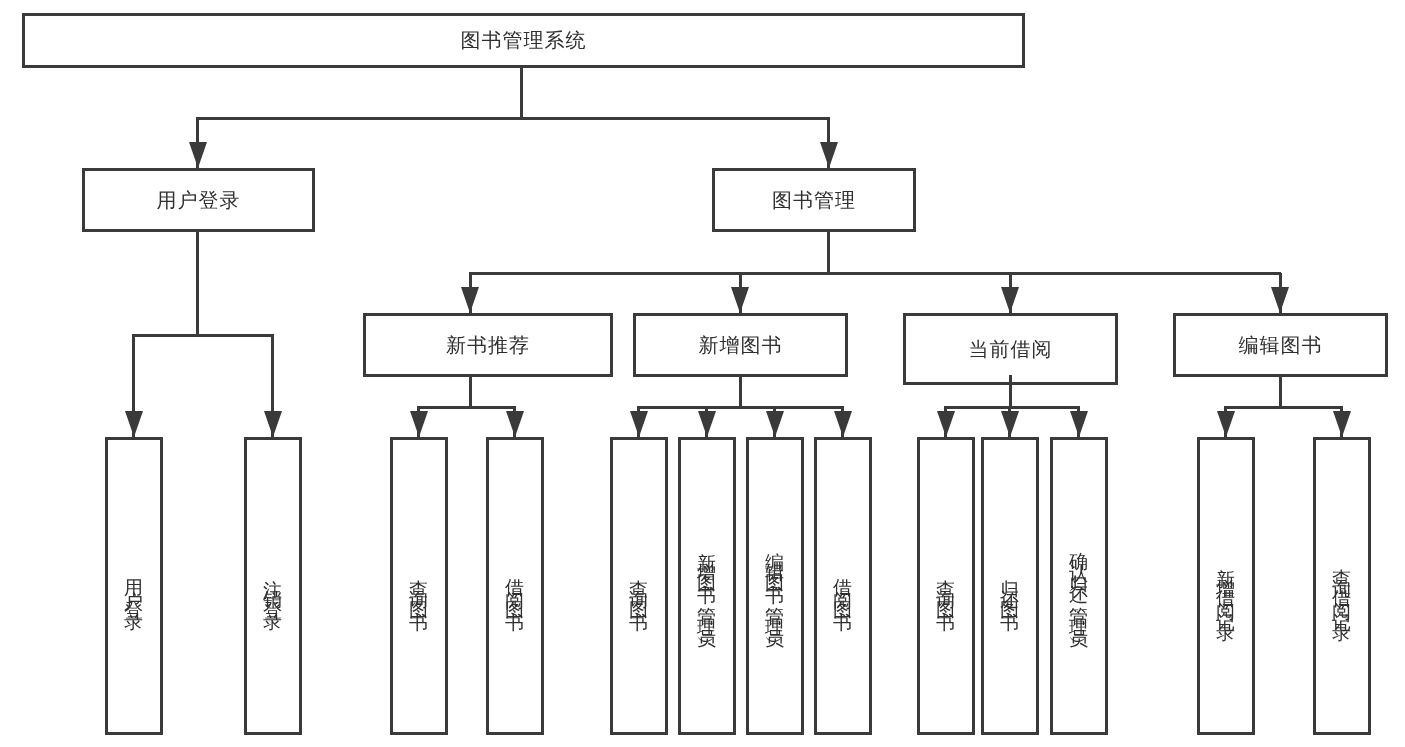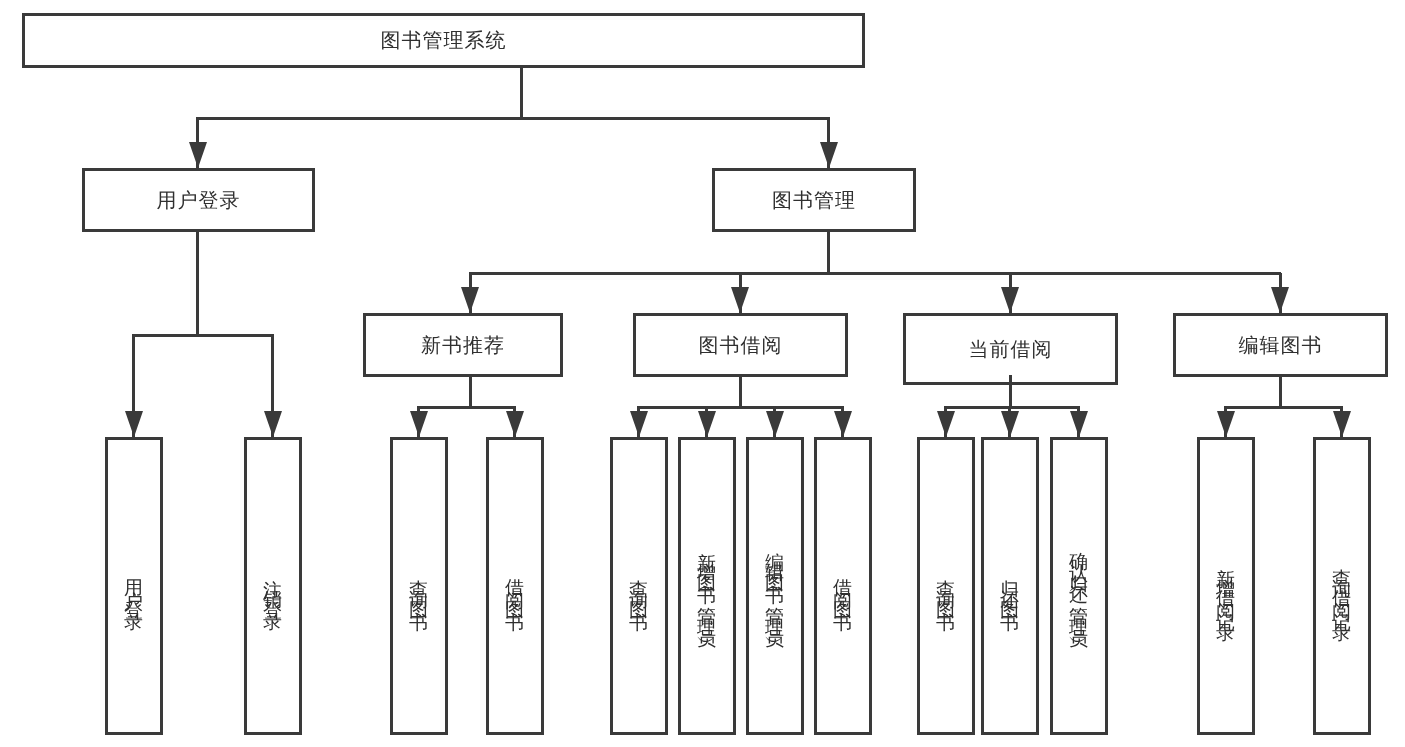--- a/index.html
+++ b/index.html
@@ -41,21 +41,21 @@
     letter-spacing:1px;
     z-index:10;
     white-space:nowrap;
   }
 </style>
 </head>
 <body>
 
 <div class="stage">
 
-  <div class="box h" style="left:22px;top:13px;width:843px;height:55px">图书管理系统</div>
+  <div class="box h" style="left:22px;top:13px;width:1003px;height:55px">图书管理系统</div>
 
   <div class="vline" style="left:520px;top:68px;height:52px"></div>
   <div class="hline" style="left:196px;top:117px;width:634px"></div>
   <div class="vline" style="left:196px;top:118px;height:50px"></div>
   <div class="vline" style="left:827px;top:118px;height:50px"></div>
   <div class="arrow" style="left:189px;top:142px"></div>
   <div class="arrow" style="left:820px;top:142px"></div>
 
   <div class="box h" style="left:82px;top:168px;width:233px;height:64px">用户登录</div>
   <div class="box h" style="left:712px;top:168px;width:204px;height:64px">图书管理</div>
@@ -71,22 +71,22 @@
   <div class="hline" style="left:469px;top:272px;width:812px"></div>
   <div class="vline" style="left:469px;top:273px;height:40px"></div>
   <div class="vline" style="left:739px;top:273px;height:40px"></div>
   <div class="vline" style="left:1009px;top:273px;height:40px"></div>
   <div class="vline" style="left:1279px;top:273px;height:40px"></div>
   <div class="arrow" style="left:461px;top:287px"></div>
   <div class="arrow" style="left:731px;top:287px"></div>
   <div class="arrow" style="left:1001px;top:287px"></div>
   <div class="arrow" style="left:1271px;top:287px"></div>
 
-  <div class="box h" style="left:363px;top:313px;width:200px;height:64px">新书推荐</div>
-  <div class="box h" style="left:633px;top:313px;width:215px;height:64px">图书借阅</div>
+  <div class="box h" style="left:363px;top:313px;width:250px;height:64px">新书推荐</div>
+  <div class="box h" style="left:633px;top:313px;width:215px;height:64px">新增图书</div>
   <div class="box h" style="left:903px;top:313px;width:215px;height:72px">当前借阅</div>
   <div class="box h" style="left:1173px;top:313px;width:215px;height:64px">编辑图书</div>
 
   <div class="vline" style="left:469px;top:375px;height:33px"></div>
   <div class="hline" style="left:417px;top:406px;width:99px"></div>
   <div class="vline" style="left:417px;top:407px;height:30px"></div>
   <div class="vline" style="left:513px;top:407px;height:30px"></div>
   <div class="arrow" style="left:410px;top:411px"></div>
   <div class="arrow" style="left:506px;top:411px"></div>
 

